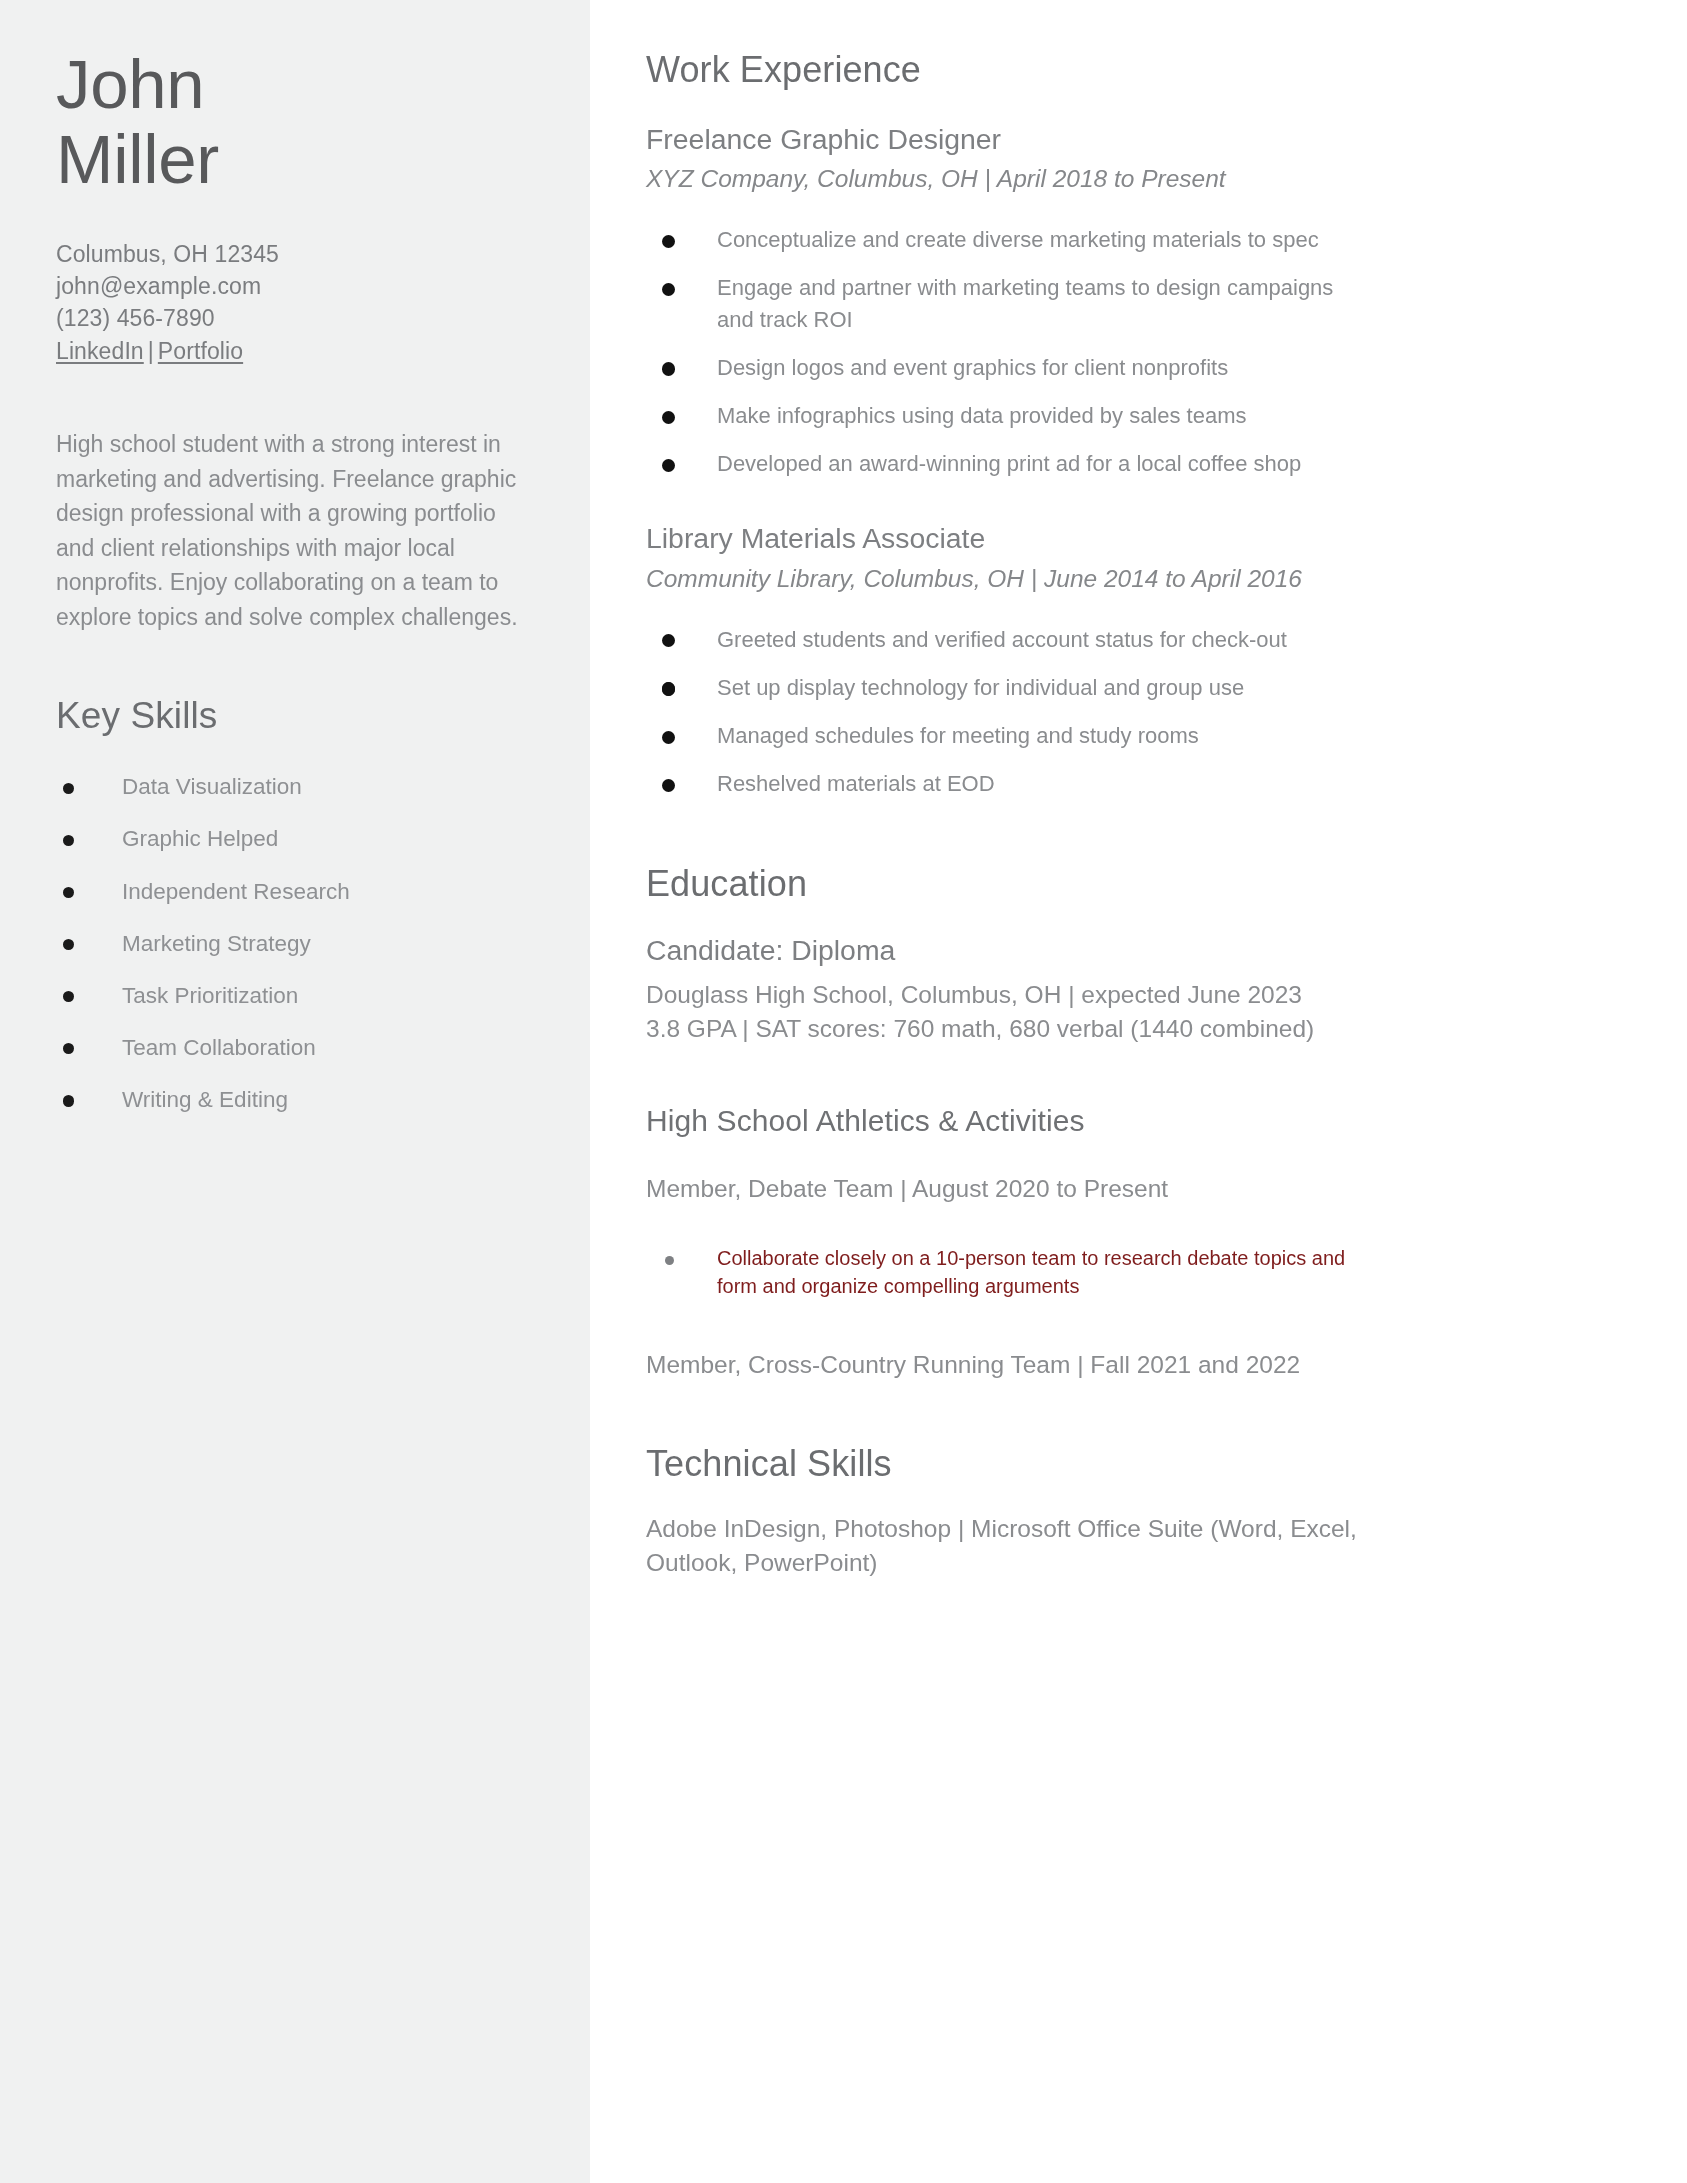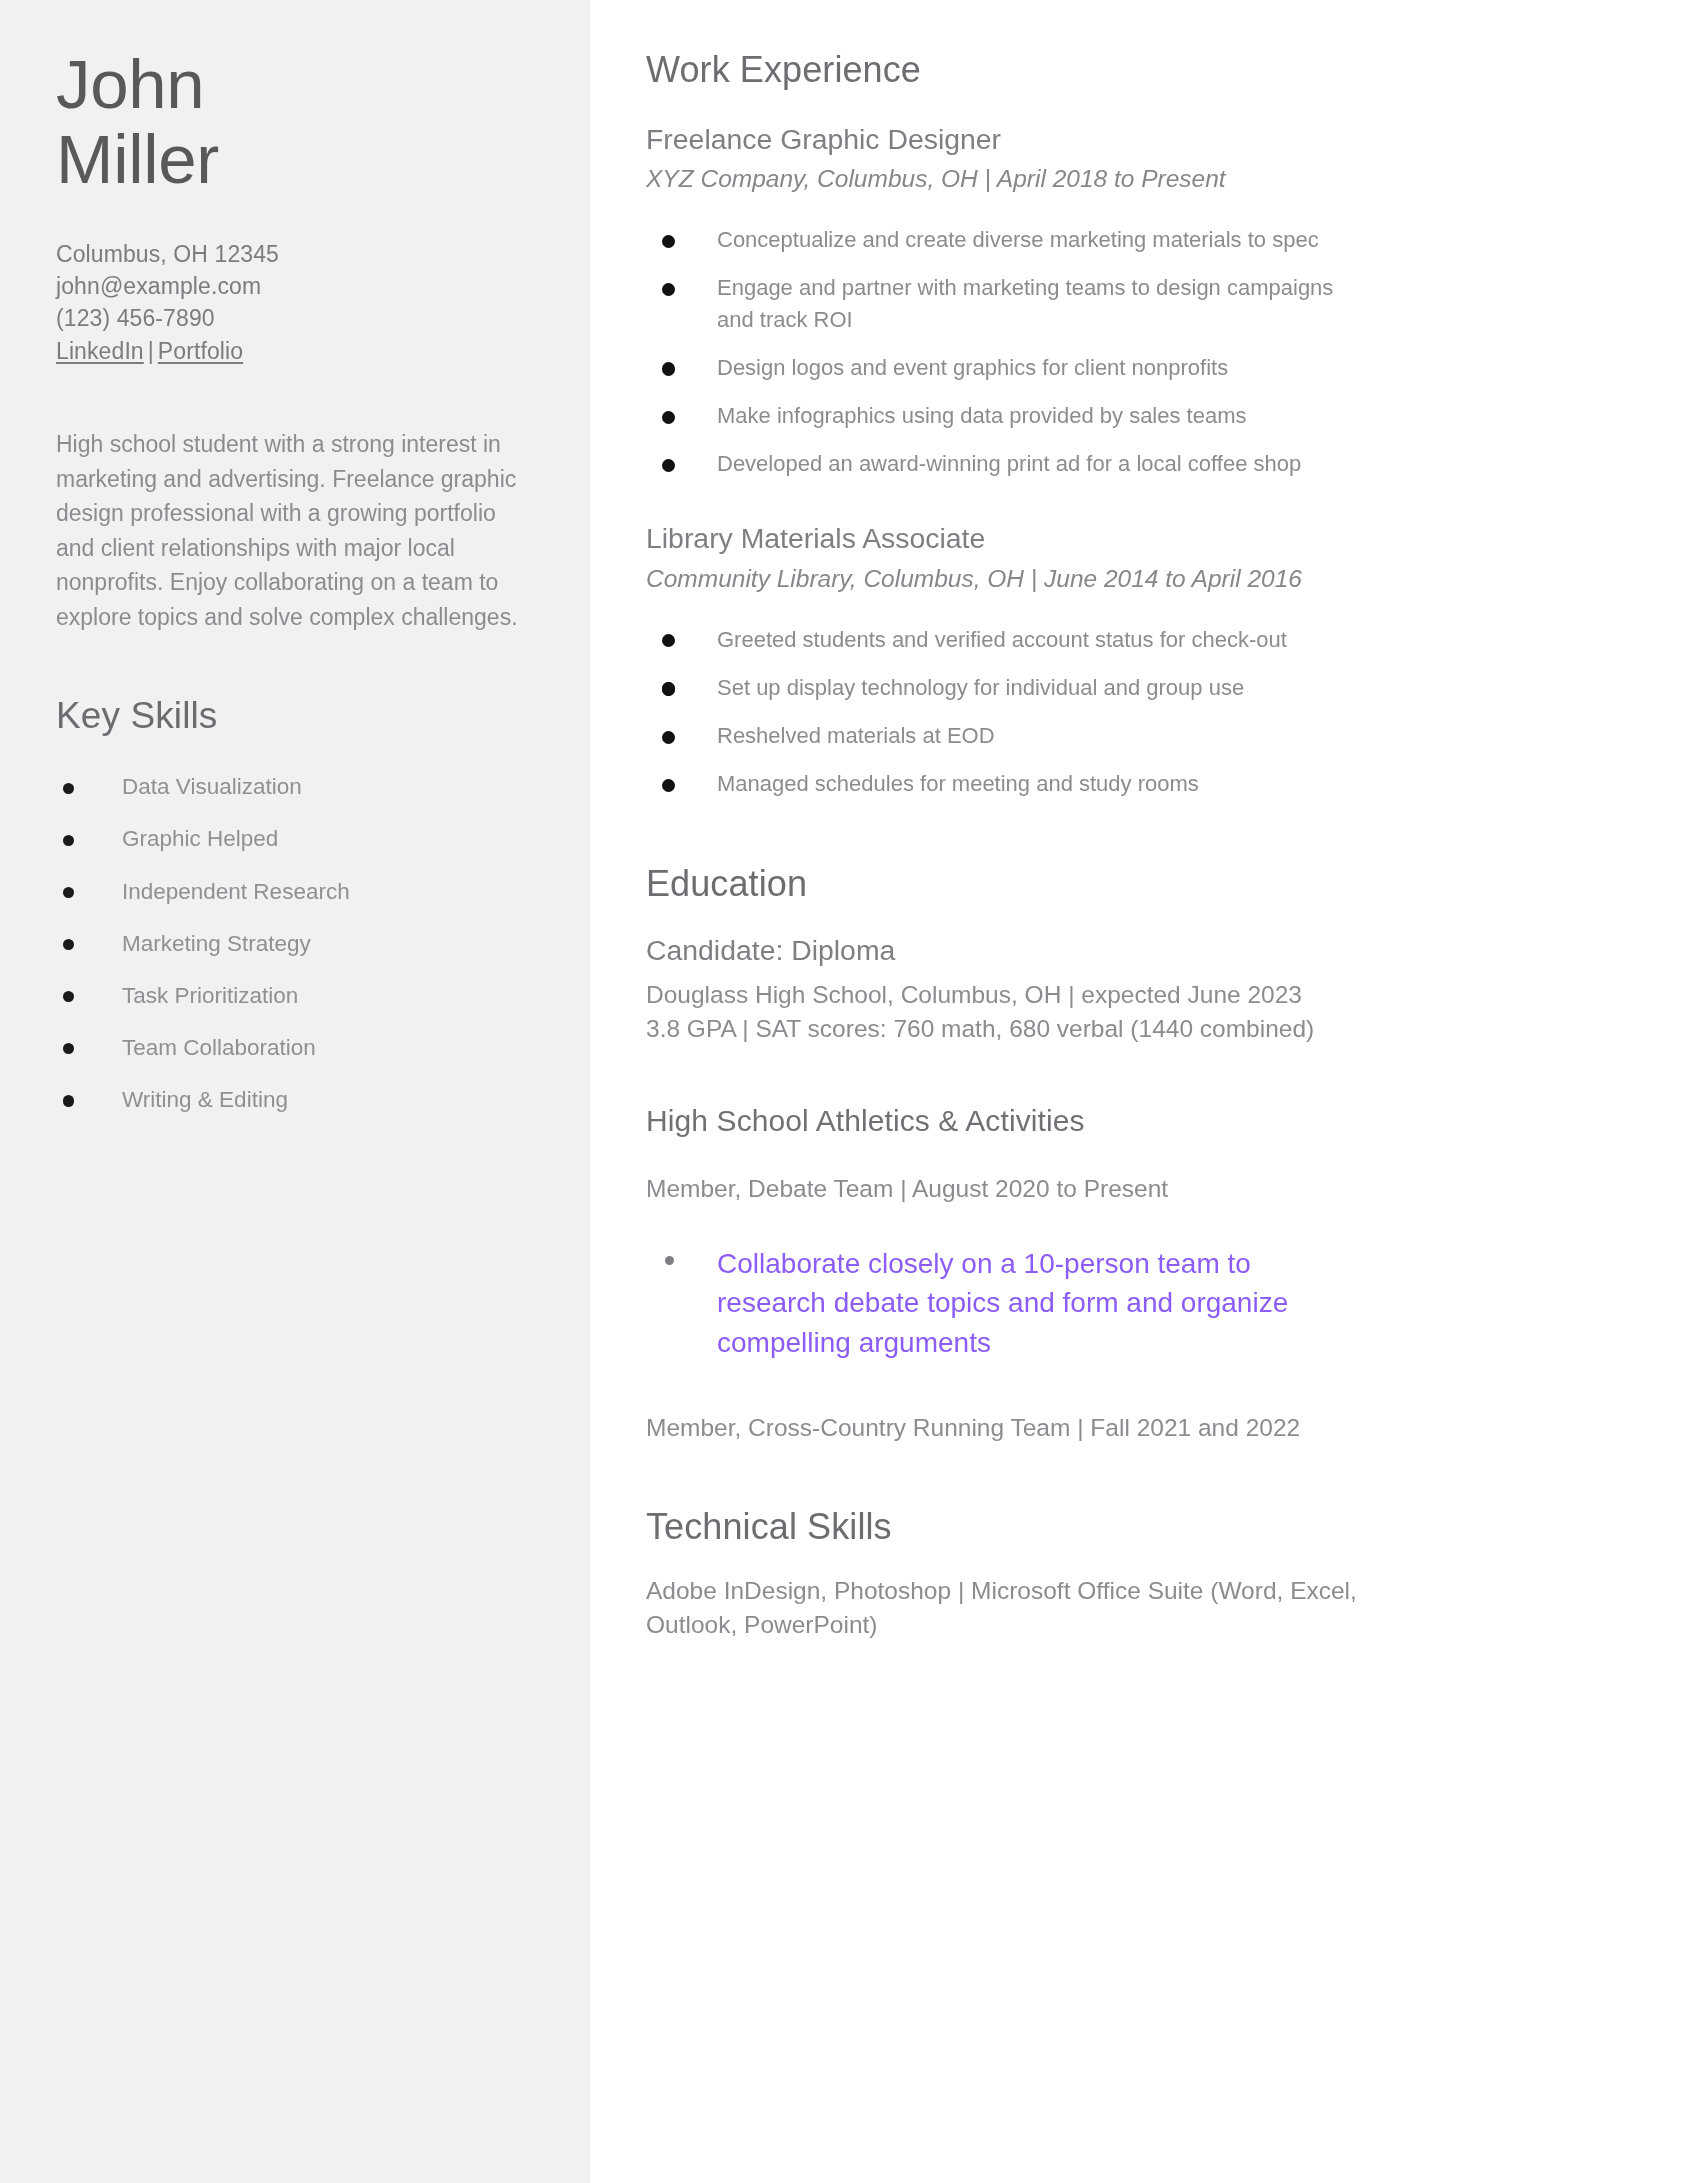--- a/index.html
+++ b/index.html
@@ -196,23 +196,23 @@
     margin-bottom: 0;
   }
 
   ul.activity-duties {
     list-style: none;
     margin: 38px 0 0 0;
     padding: 0;
   }
   ul.activity-duties li {
     position: relative;
-    font-size: 28px;
+    font-size: 20px;
     line-height: 1.42;
-    color: #8b5cf6;
+    color: #7f1d1d;
     padding-left: 71px;
   }
   ul.activity-duties li .bullet {
     position: absolute;
     left: 18.5px;
     top: 12px;
     width: 9.3px;
     height: 9.3px;
     border-radius: 50%;
     background: #7e8083;
@@ -282,22 +282,22 @@
     </ul>
 
     <div class="job">
       <div class="job-title">Library Materials Associate</div>
       <div class="job-meta">Community Library, Columbus, OH | June 2014 to April 2016</div>
     </div>
     <ul class="duties">
       <li><span class="bullet"></span><span>Greeted students and verified account status for check-out</span></li>
       <li><span class="bullet"></span></li>
       <li><span class="bullet"></span><span>Set up display technology for individual and group use</span></li>
+      <li><span class="bullet"></span><span>Managed schedules for meeting and study rooms</span></li>
       <li><span class="bullet"></span><span>Reshelved materials at EOD</span></li>
-      <li><span class="bullet"></span><span>Managed schedules for meeting and study rooms</span></li>
     </ul>
 
     <h1 class="section-heading mt-edu-head tight">Education</h1>
     <div class="edu-sub">Candidate: Diploma</div>
     <div class="edu-line">Douglass High School, Columbus, OH | expected June 2023</div>
     <div class="edu-line">3.8 GPA | SAT scores: 760 math, 680 verbal (1440 combined)</div>
 
     <h2 class="subsection-heading">High School Athletics &amp; Activities</h2>
 
     <div class="activity-line">Member, Debate Team | August 2020 to Present</div>

